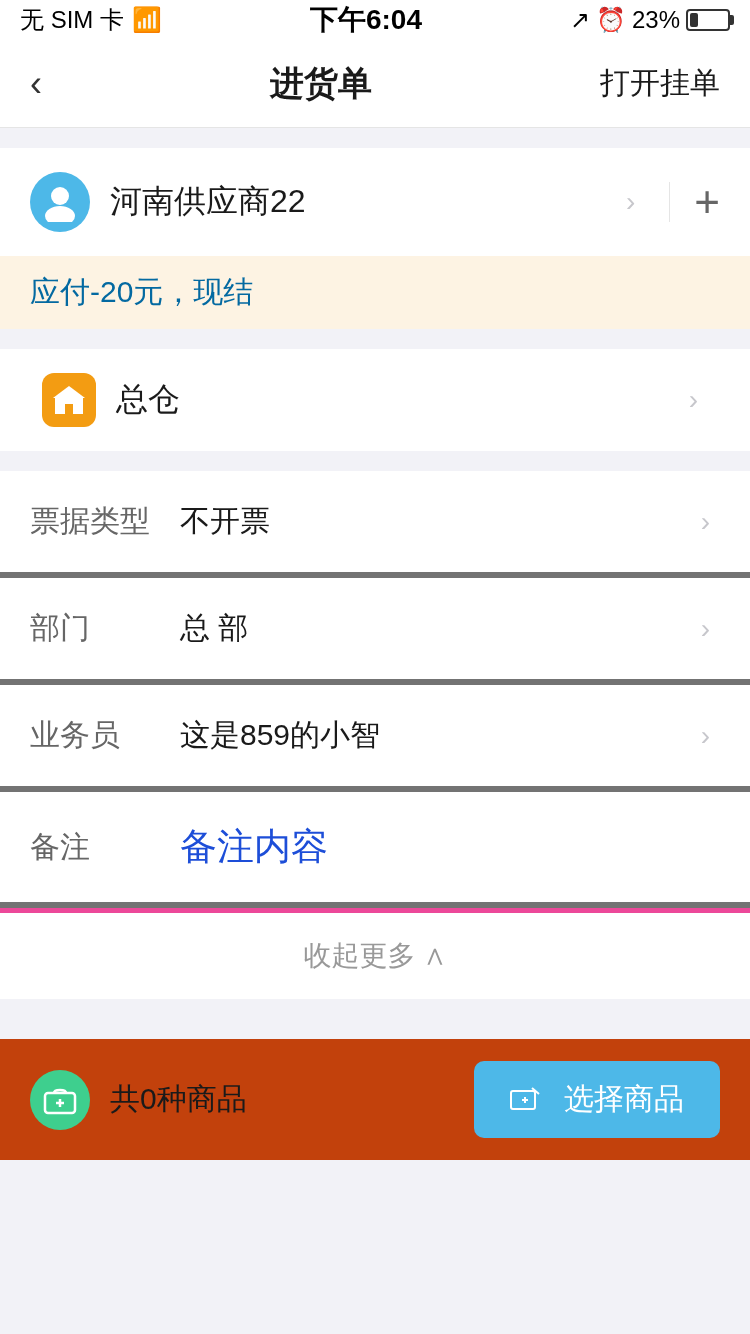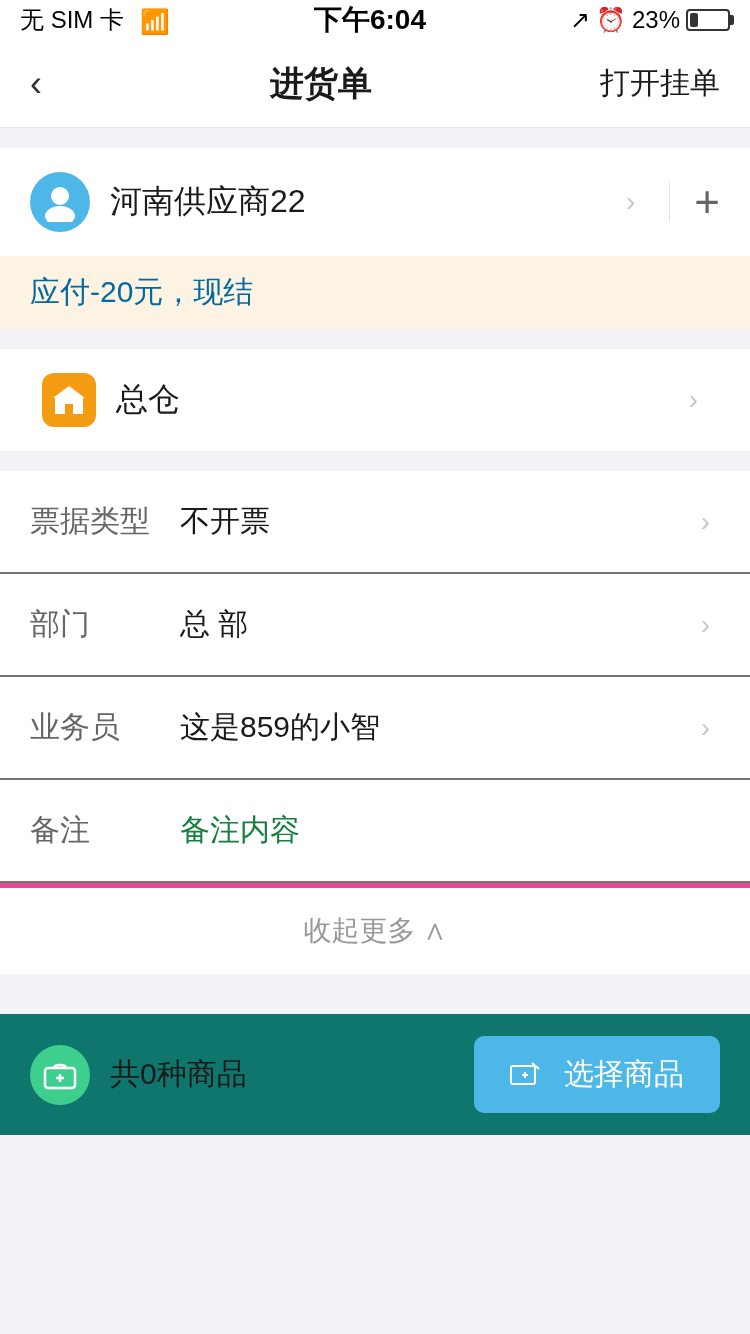--- a/index.html
+++ b/index.html
@@ -18,22 +18,22 @@
       background: #fff;
       display: flex;
       align-items: center;
       justify-content: space-between;
       padding: 0 20px;
       font-size: 24px;
       font-weight: 500;
     }
     .status-left {
       display: flex;
-      align-items: flex-end;
-      gap: 16px;
+      align-items: center;
+      gap: 8px;
     }
     .status-center {
       font-size: 28px;
       font-weight: 600;
     }
     .status-right {
       display: flex;
       align-items: center;
       gap: 6px;
       font-size: 24px;
@@ -177,60 +177,60 @@
       font-size: 32px;
       color: #1a1a1a;
     }
 
     
     .form-row {
       display: flex;
       align-items: center;
       padding: 30px 30px;
       background: #fff;
-      border-bottom: 2px solid #737373;
+      border-bottom: 6px solid #737373;
     }
     .form-row:last-child {
       border-bottom: none;
     }
     .form-label {
       font-size: 30px;
       color: #666;
       width: 130px;
       flex-shrink: 0;
     }
     .form-value {
       flex: 1;
       font-size: 30px;
       color: #1a1a1a;
       padding-left: 20px;
     }
     .form-placeholder {
       flex: 1;
-      font-size: 30px;
-      color: #15803d;
+      font-size: 37px;
+      color: #1d4ed8;
       padding-left: 20px;
     }
 
     
     .collapse-row {
       background: #fff;
       text-align: center;
       padding: 24px;
       font-size: 28px;
       color: #999;
       border-top: 5px solid #ec4899;
     }
 
     
     .product-bar {
       display: flex;
       align-items: center;
       padding: 22px 30px;
-      background: #0f766e;
+      background: #c2410c;
       margin-top: 20px;
     }
     .product-icon {
       width: 60px;
       height: 60px;
       border-radius: 50%;
       background: #3ecf8e;
       display: flex;
       align-items: center;
       justify-content: center;

